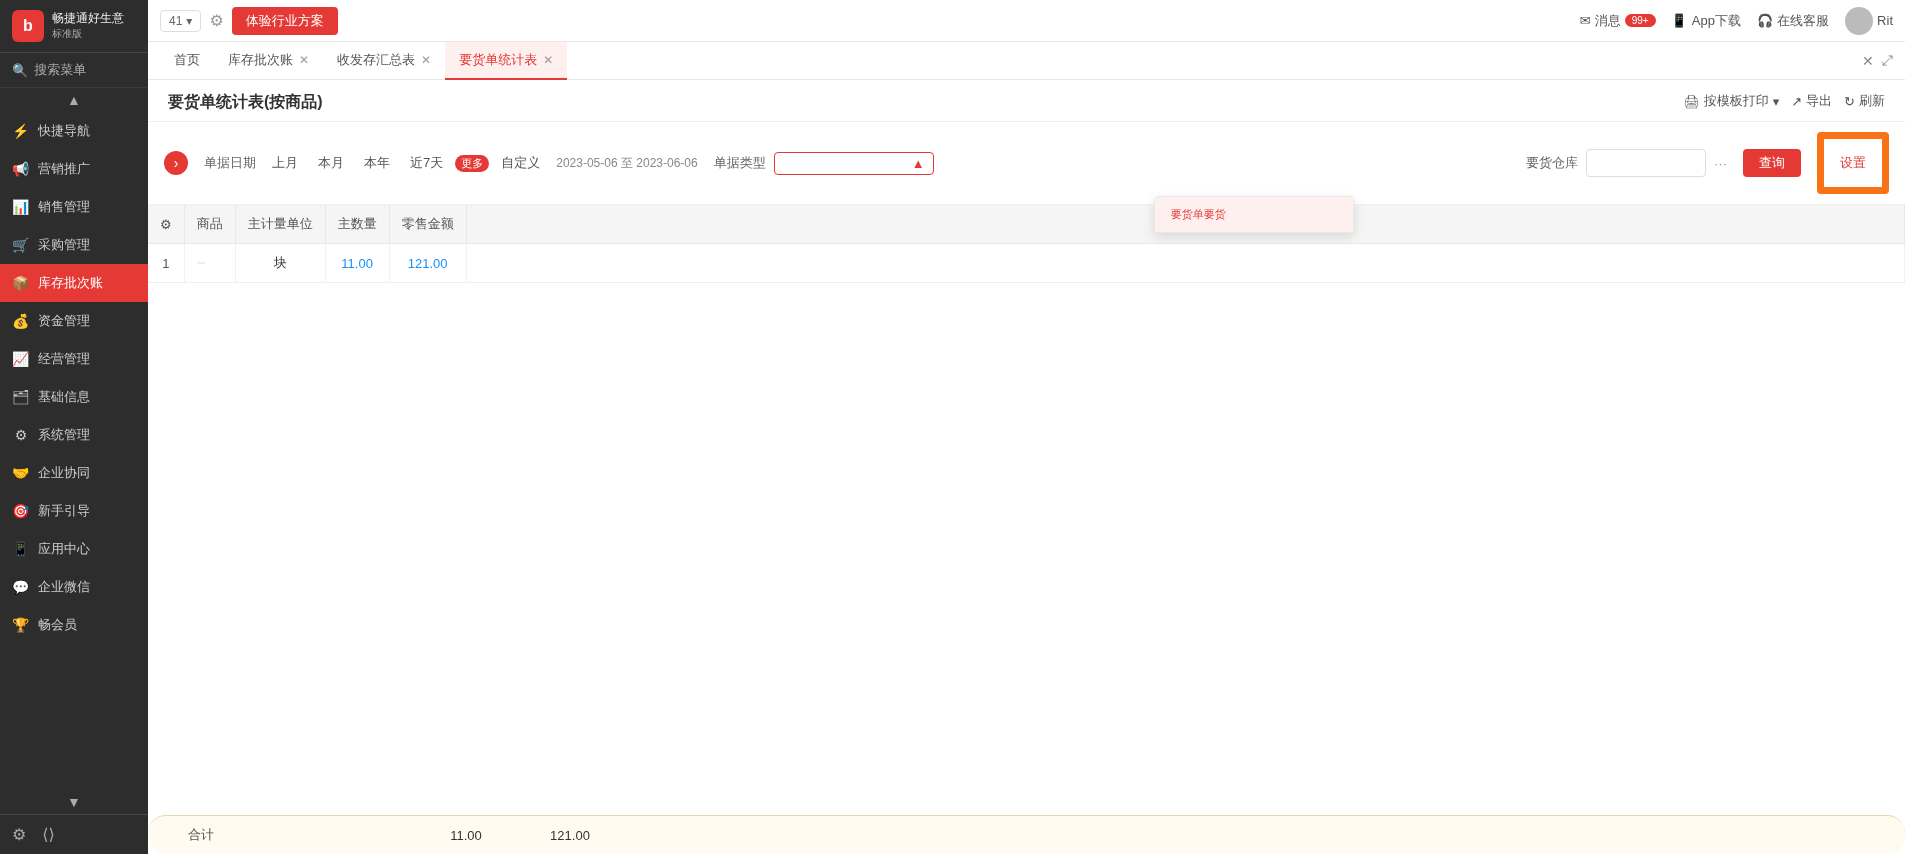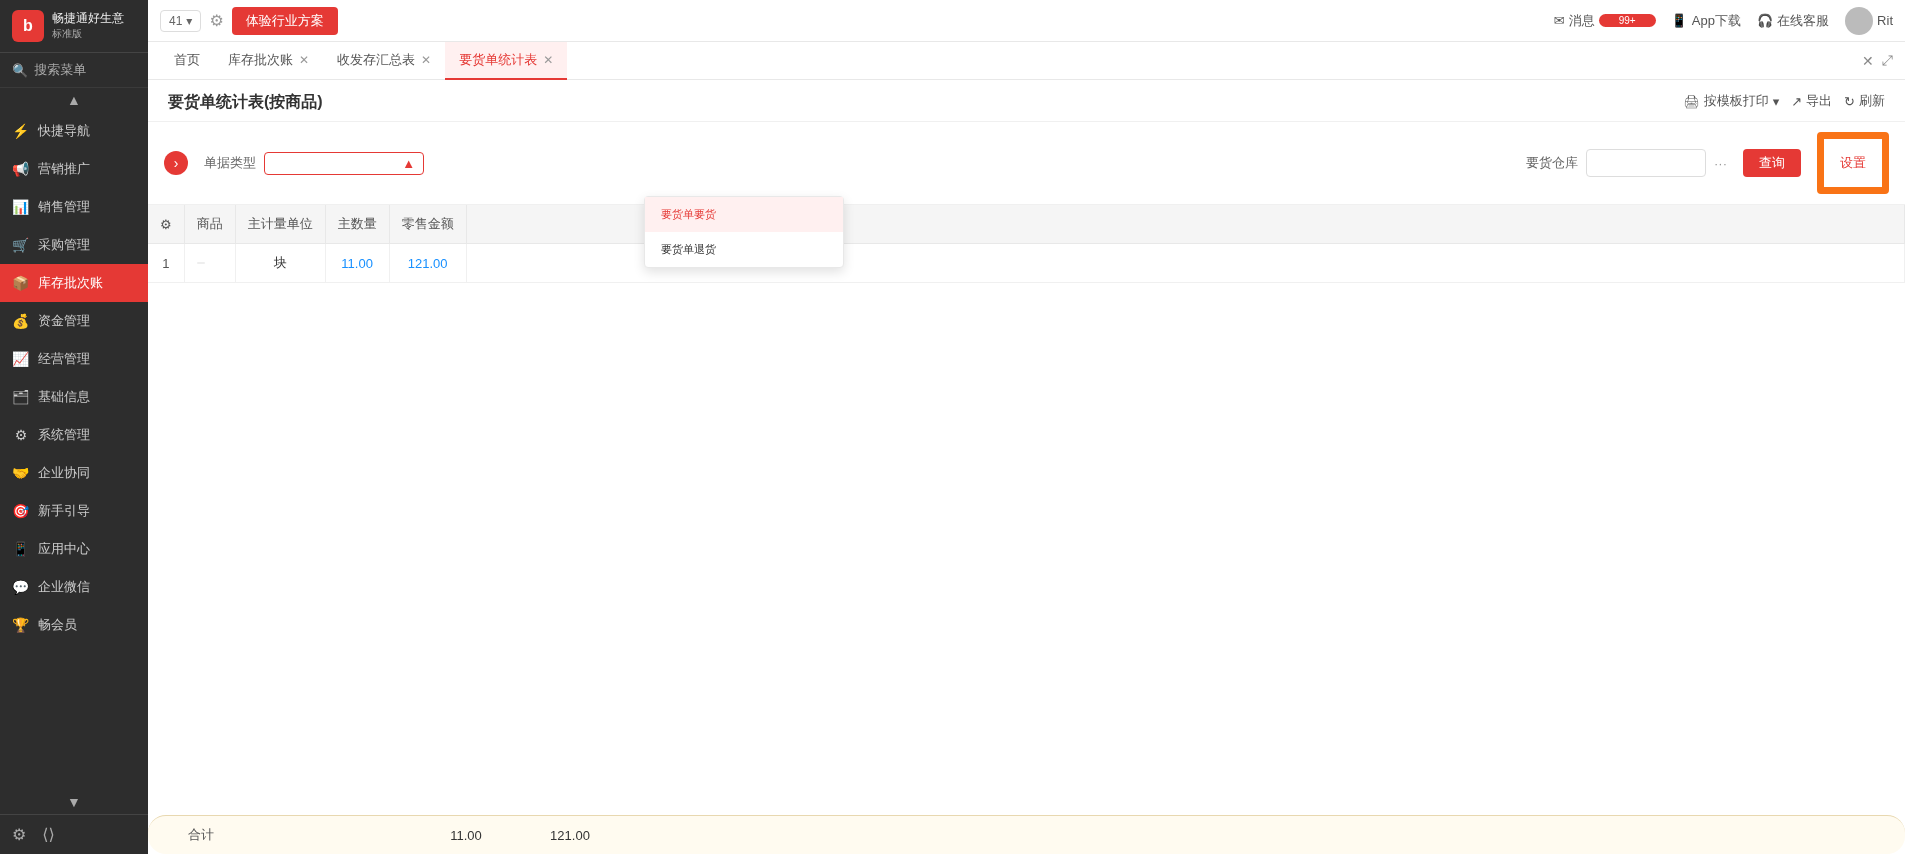--- a/index.html
+++ b/index.html
@@ -113,21 +113,21 @@
       padding: 5px 14px;
       cursor: pointer;
       font-size: 13px;
     }
     .top-bar-right { display: flex; align-items: center; gap: 16px; }
     .top-bar-action { display: flex; align-items: center; gap: 4px; cursor: pointer; color: #555; font-size: 13px; }
     .badge {
       background: #e53935;
       color: white;
       border-radius: 10px;
-      padding: 1px 20px;
+      padding: 1px 7px;
       font-size: 10px;
     }
     .avatar { width: 28px; height: 28px; border-radius: 50%; background: #bbb; }
 
     
     .tab-bar {
       background: #fff;
       height: 38px;
       display: flex;
       align-items: center;
@@ -489,31 +489,42 @@
         <div class="page-action-btn">
           <span>↻</span>
           <span>刷新</span>
         </div>
       </div>
     </div>
 
     <div class="filter-bar">
       <div class="filter-expand-btn">›</div>
 
+      <div class="filter-group">
+        <span class="filter-label">单据日期</span>
+        <div class="date-shortcuts">
+          <span class="date-shortcut">上月</span>
+          <span class="date-shortcut">本月</span>
+          <span class="date-shortcut">本年</span>
+          <span class="date-shortcut">近7天</span>
+          <span class="date-shortcut more">更多</span>
+          <span class="date-shortcut custom">自定义</span>
+        </div>
+        <span class="date-range">2023-05-06 至 2023-06-06</span>
+      </div>
 
       <div class="filter-type-group">
         <span class="filter-label">单据类型</span>
         <div class="filter-select">
           <span class="filter-select-text"> </span>
           <span class="filter-select-arrow">▲</span>
         </div>
 
         <div class="dropdown-overlay">
           <div class="dropdown-item selected">要货单要货</div>
-          <div class="dropdown-item">要货单退货</div>
         </div>
       </div>
 
       <div class="filter-warehouse" style="margin-left:auto;">
         <span class="filter-label">要货仓库</span>
         <div style="width:120px;height:28px;border:1px solid #ddd;border-radius:4px;"></div>
         <span class="filter-more-btn">···</span>
       </div>
 
       <button class="query-btn">查询</button>

